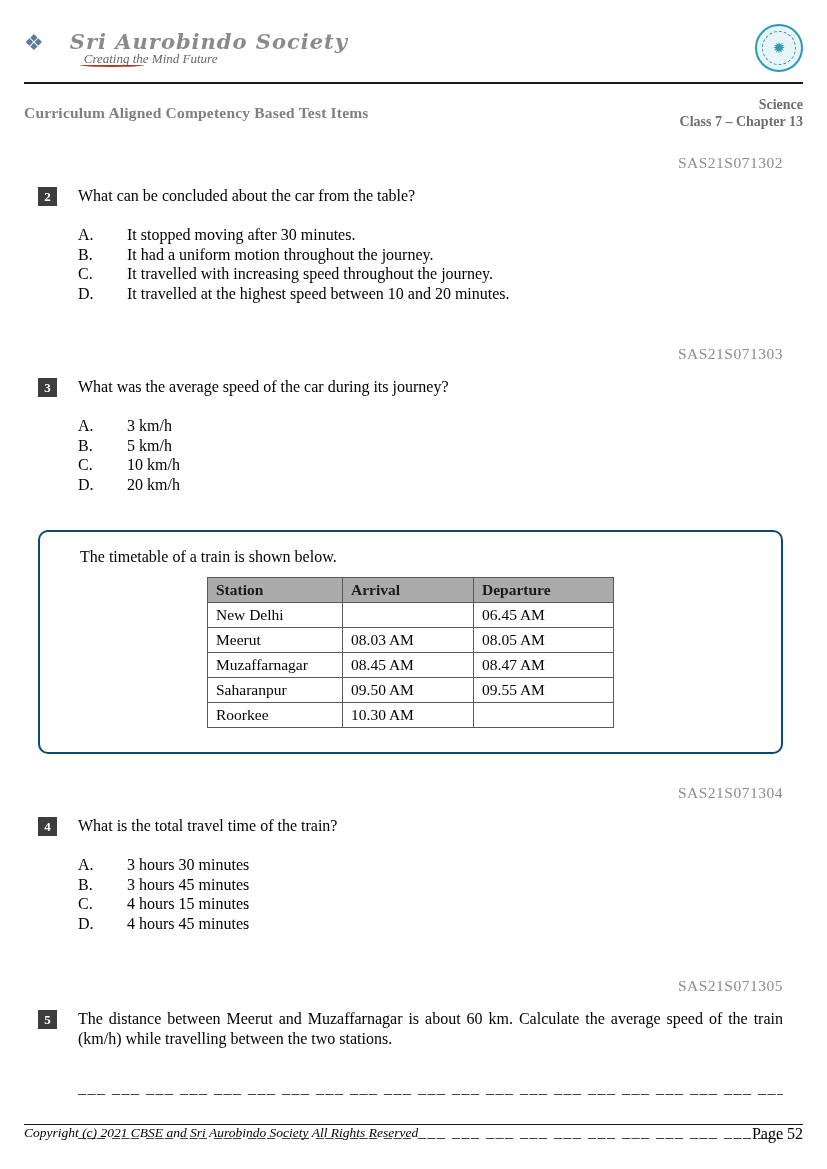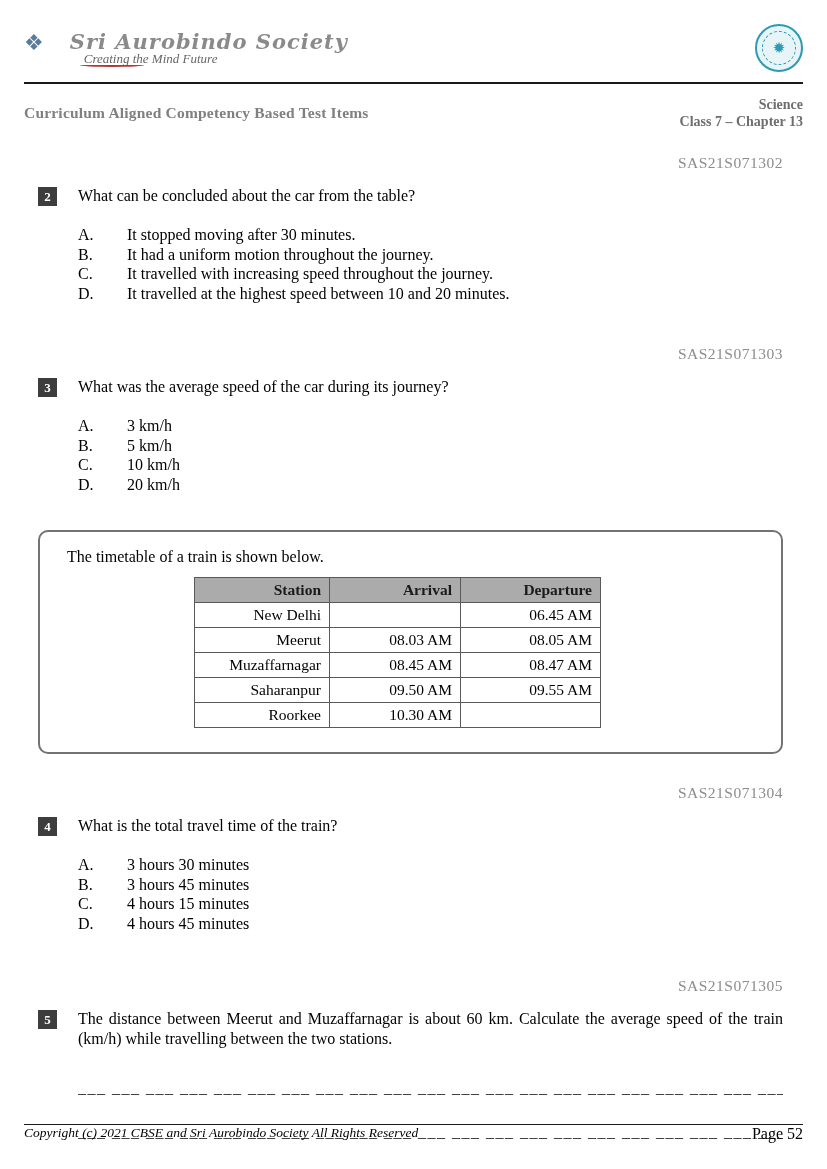--- a/index.html
+++ b/index.html
@@ -99,29 +99,29 @@
   .qtext { font-size: 16px; line-height: 20px; }
   .qtext.justified { text-align: justify; flex: 1; }
 
   .options { margin: 19px 24px 0 78px; }
   .option { display: flex; font-size: 16px; line-height: 19.5px; }
   .olabel { width: 49px; flex: none; }
 
   
   .tt-box {
     margin: 36px 44px 0 38px;
-    border: 2px solid #737373;
+    border: 2px solid #0c4a6e;
     border-radius: 10px;
-    padding: 16px 20px 24px 27px;
+    padding: 16px 20px 24px 40px;
   }
   .tt-intro { font-size: 16px; }
   table.tt-table { border-collapse: collapse; margin: 11px 0 0 127px; }
   .tt-table th, .tt-table td {
     border: 1px solid #595959;
-    text-align: right;
+    text-align: left;
     font-size: 15.5px;
     padding: 3px 8px;
     height: 23px;
   }
   .tt-table th { background: #ababab; font-weight: bold; color: #1a1a1a; }
   .col-station { width: 135px; }
   .col-arrival { width: 131px; }
   .col-departure { width: 140px; }
 
   

